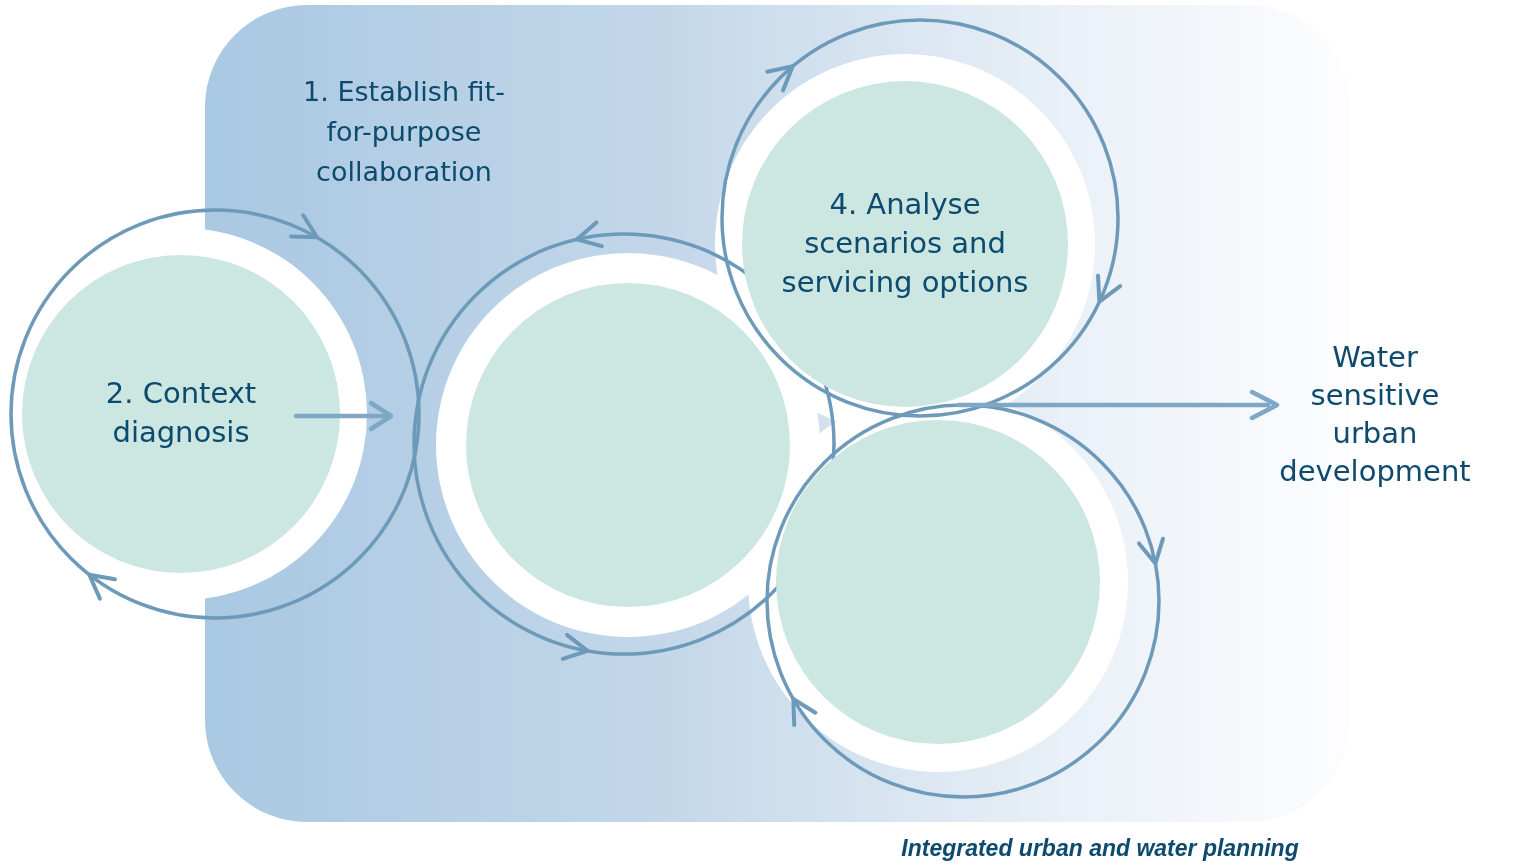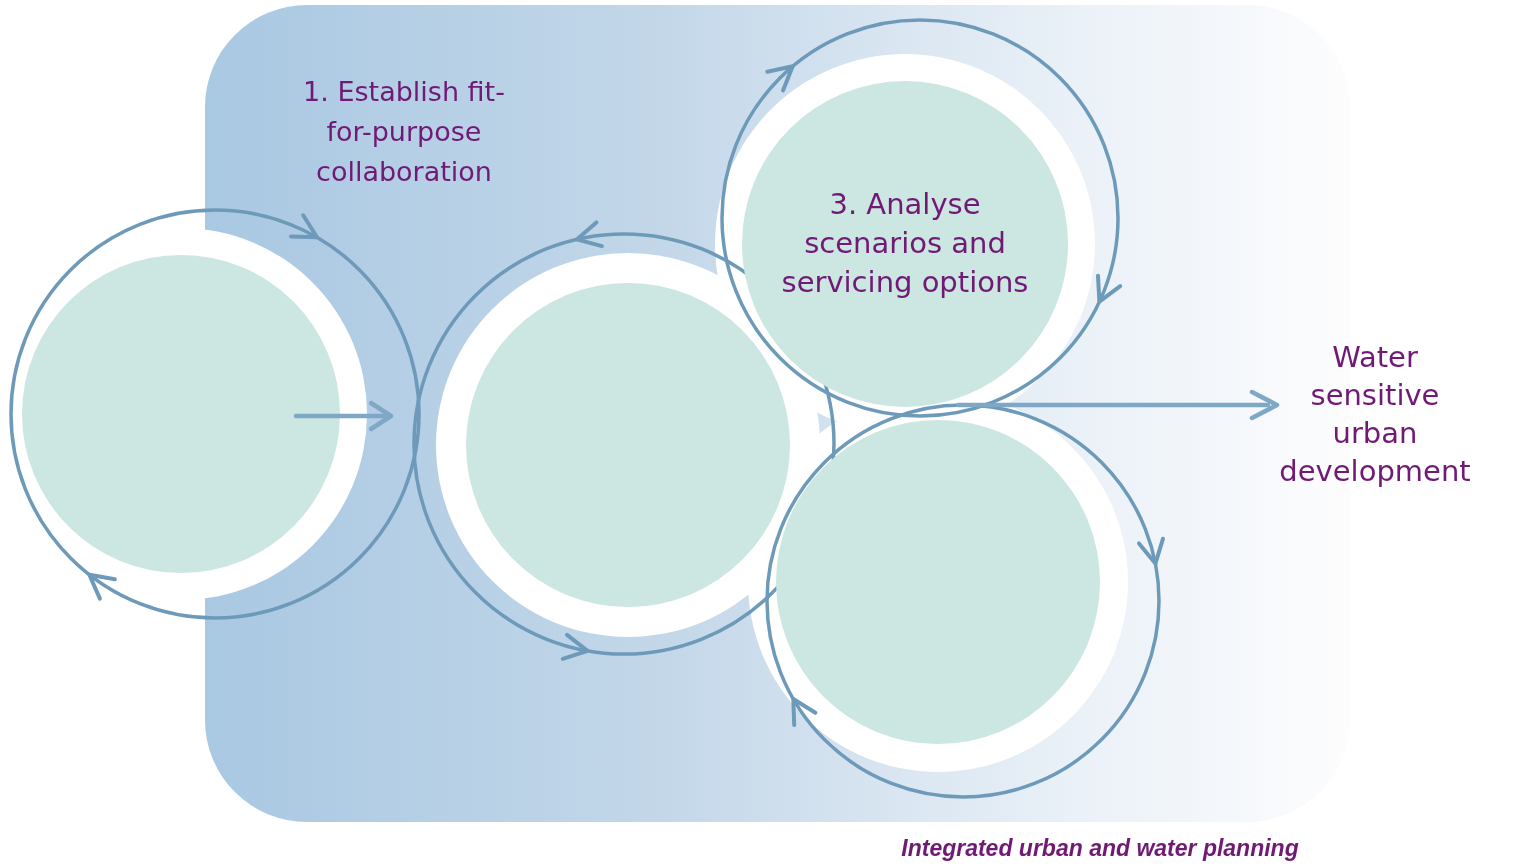--- a/index.html
+++ b/index.html
@@ -19,21 +19,21 @@
     position: absolute;
     left: 0;
     top: 0;
     width: 1536px;
     height: 867px;
   }
   .label {
     position: absolute;
     text-align: center;
     white-space: pre-line;
-    color: #701a75;
+    color: #0c4a6e;
     z-index: 2;
   }
   .title-label {
     font-size: 27px;
     line-height: 40px;
   }
   .circle-label {
     font-size: 29px;
     line-height: 39px;
   }
@@ -99,23 +99,25 @@
       <path d="M371,403 L391,416 L371,429"></path>
       <path d="M958,405 H1268"></path>
       <path d="M1252,392 L1277,405 L1252,418"></path>
     </g>
   </svg>
 
   <div class="label title-label" style="left:244px; top:72px; width:320px;">1. Establish fit-
 for-purpose
 collaboration</div>
 
+  <div class="label circle-label" style="left:41px; top:374px; width:280px;">2. Context
+diagnosis</div>
 
 
-  <div class="label circle-label" style="left:735px; top:185px; width:340px;">3. Analyse
+  <div class="label circle-label" style="left:735px; top:185px; width:340px;">4. Analyse
 scenarios and
 servicing options</div>
 
 
   <div class="label caption-label" style="left:890px; top:833px; width:420px;">Integrated urban and water planning</div>
 
   <div class="label outcome-label" style="left:1255px; top:338px; width:240px;">Water
 sensitive
 urban
 development</div>

